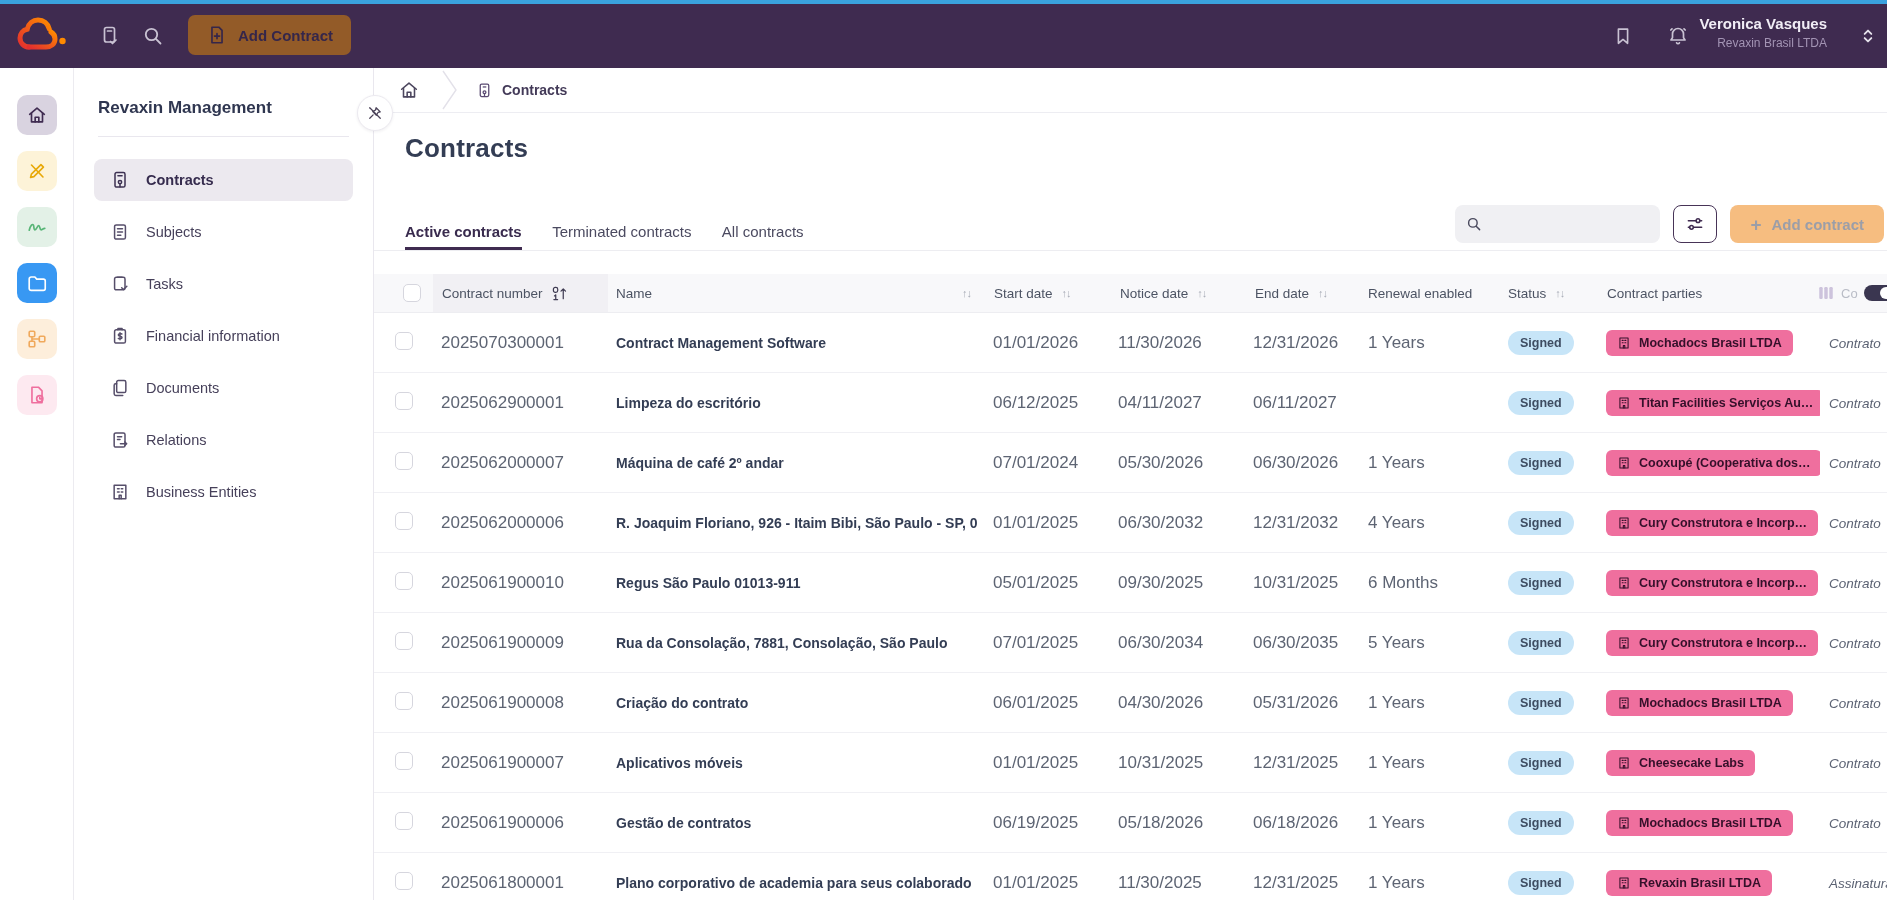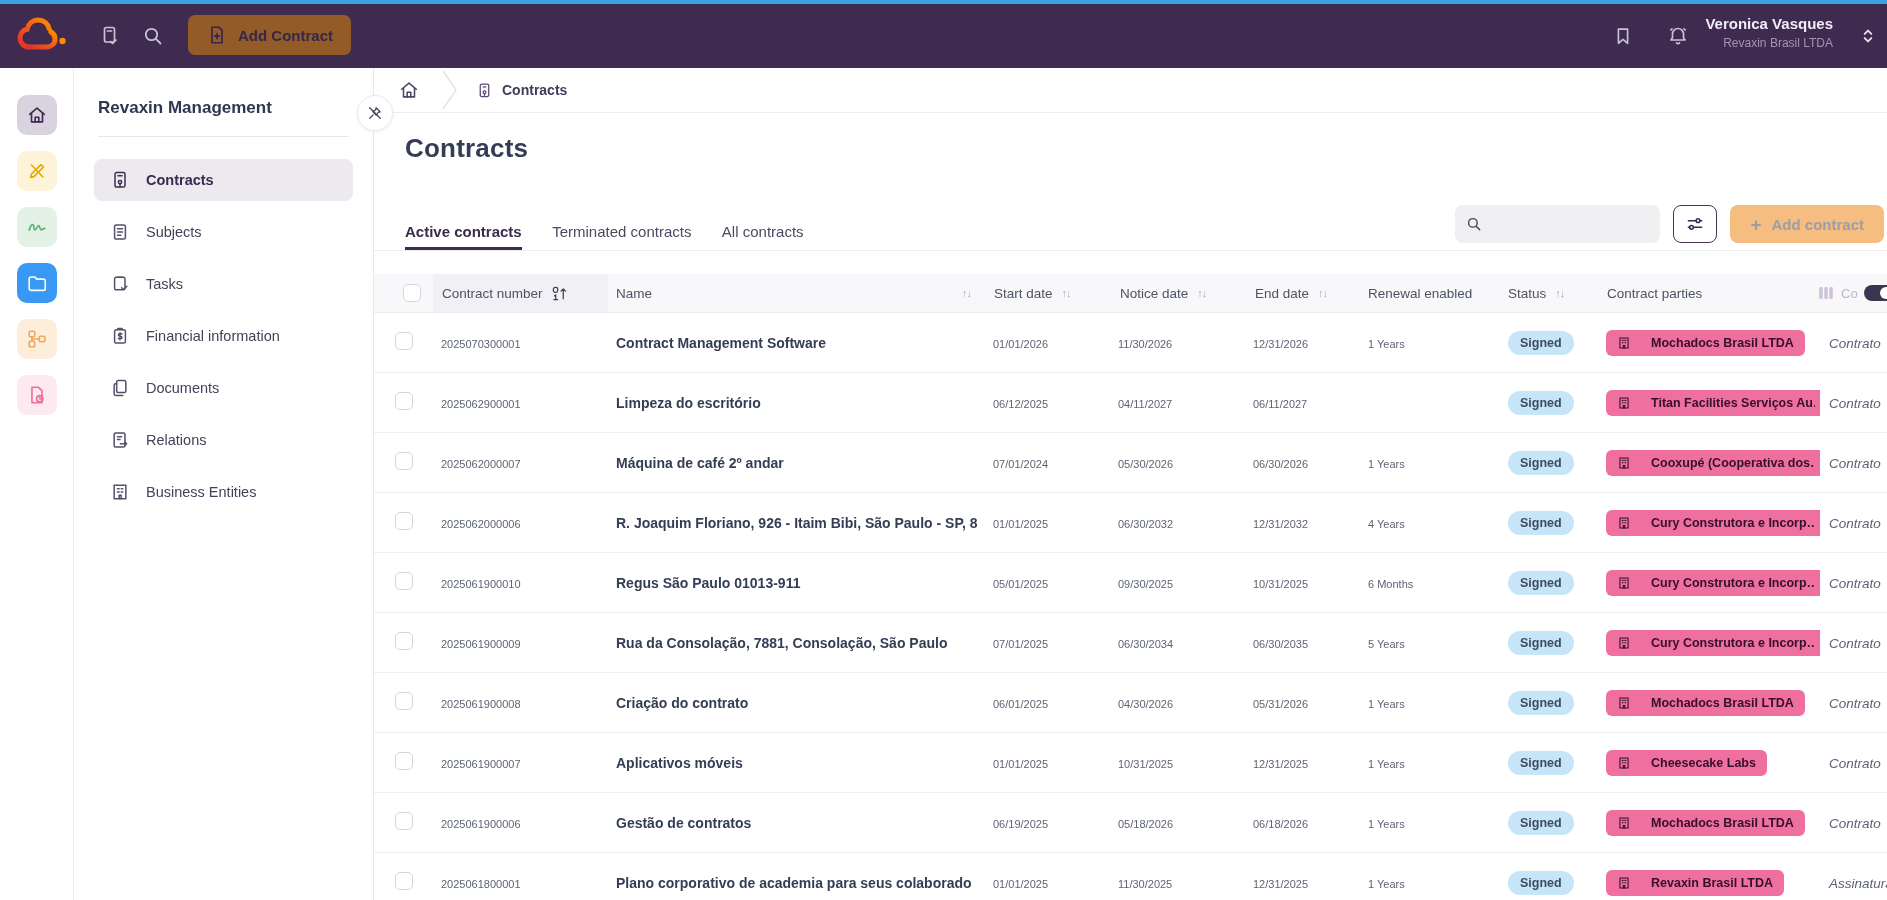--- a/index.html
+++ b/index.html
@@ -7,21 +7,21 @@
        font-family:"Liberation Sans","DejaVu Sans",sans-serif;-webkit-font-smoothing:antialiased;}
   svg{display:block;}
   
   .bluestrip{position:absolute;top:0;left:0;right:0;height:4px;background:#3aa2de;}
   .topbar{position:absolute;top:4px;left:0;right:0;height:64px;background:#3f2b50;}
   .topbar .abs{position:absolute;}
   .tb-icon{color:#c9c2d3;}
   .tb-addbtn{position:absolute;left:188px;top:11px;height:40px;padding:0 18px;background:#935b28;
     border:none;border-radius:7px;display:flex;align-items:center;gap:10px;color:#35264a;
     font-weight:700;font-size:15px;cursor:pointer;font-family:inherit;}
-  .userblock{position:absolute;right:54px;top:11px;text-align:right;line-height:1.25;}
+  .userblock{position:absolute;right:60px;top:11px;text-align:right;line-height:1.25;}
   .userblock .uname{color:#f1edf6;font-size:15px;font-weight:600;}
   .userblock .uorg{color:#a394b4;font-size:12px;margin-top:2px;}
   
   .rail{position:absolute;top:68px;left:0;width:74px;bottom:0;background:#fff;
         border-right:1px solid #ecebf0;display:flex;flex-direction:column;align-items:center;
         padding-top:27px;gap:16px;box-sizing:border-box;}
   .tile{width:40px;height:40px;border-radius:10px;display:flex;align-items:center;justify-content:center;cursor:pointer;}
   
   .sidebar{position:absolute;top:68px;left:74px;width:300px;bottom:0;background:#fff;
            border-right:1px solid #e9e7ee;box-sizing:border-box;}
@@ -58,25 +58,25 @@
   .table{margin-top:23px;}
   .trow{display:grid;grid-template-columns:59px 175px 377px 125px 135px 115px 140px 98px 222px minmax(0,1fr);
         align-items:center;height:59px;border-bottom:1px solid #f0f0f4;}
   .thead{height:38px;background:#f8f8fa;border-bottom:1px solid #ededf1;position:relative;}
   .th{font-size:13.5px;color:#4c5363;display:flex;align-items:center;gap:9px;padding-left:8px;height:100%;box-sizing:border-box;}
   .th.sorted{background:#f1f0f4;}
   .th.spread{justify-content:space-between;padding-right:14px;}
   .sort{font-size:11px;color:#a7abb6;letter-spacing:-1px;cursor:pointer;white-space:nowrap;}
   .cell{padding-left:8px;overflow:hidden;white-space:nowrap;}
   .cb{width:18px;height:18px;border:1.5px solid #d6d6de;border-radius:5px;background:#fff;margin-left:21px;cursor:pointer;box-sizing:border-box;}
-  .num,.dt,.rnw{font-size:11px;color:#5d6473;}
+  .num,.dt,.rnw{font-size:17px;color:#5d6473;}
   .nm{font-size:14px;color:#333d54;font-weight:600;}
   .pill{display:inline-block;padding:5px 12px;border-radius:20px;background:#c7e5f8;color:#3e4c61;
         font-size:12.5px;font-weight:600;}
-  .pbadge{display:inline-flex;align-items:center;gap:20px;background:#ef6f9e;border-radius:6px;
+  .pbadge{display:inline-flex;align-items:center;gap:8px;background:#ef6f9e;border-radius:6px;
           padding:6px 11px;color:#35102a;font-size:12.5px;font-weight:700;max-width:198px;cursor:pointer;}
   .pbadge .pl{overflow:hidden;white-space:nowrap;}
   .phase{font-size:13.5px;color:#5b6273;font-style:italic;}
   .hdr-overlay{position:absolute;left:1443px;top:0;height:38px;display:flex;align-items:center;gap:6px;}
   .hdr-overlay .ptxt{font-size:13px;color:#b9bcc6;}
   .toggle{width:30px;height:16px;border-radius:9px;background:#3a3650;position:relative;cursor:pointer;flex:none;}
   .toggle::after{content:"";position:absolute;right:2px;top:2px;width:12px;height:12px;border-radius:50%;background:#fff;}
 </style>
 </head>
 <body>
@@ -453,21 +453,21 @@
                   <path d="M8.8 7.5h1.8M13.4 7.5h1.8M8.8 11.5h1.8M13.4 11.5h1.8M10.8 20.5v-4h2.6v4"></path>
                 </svg>
               </span>
               <span class="pl">Cooxupé (Cooperativa dos…</span>
             </span></div>
           <div class="cell" style="padding-left: 9px;"><span class="phase">Contrato</span></div>
         </div>
         <div class="trow">
           <div class="cell" style="padding-left: 0px;"><span class="cb" style="display: inline-block;"></span></div>
           <div class="cell"><span class="num">2025062000006</span></div>
-          <div class="cell"><span class="nm">R. Joaquim Floriano, 926 - Itaim Bibi, São Paulo - SP, 8</span></div>
+          <div class="cell"><span class="nm">R. Joaquim Floriano, 926 - Itaim Bibi, São Paulo - SP, 0</span></div>
           <div class="cell"><span class="dt">01/01/2025</span></div>
           <div class="cell"><span class="dt">06/30/2032</span></div>
           <div class="cell"><span class="dt">12/31/2032</span></div>
           <div class="cell"><span class="rnw">4 Years</span></div>
           <div class="cell"><span class="pill">Signed</span></div>
           <div class="cell"><span class="pbadge">
               <span>
                 <svg width="14" height="14" viewBox="0 0 24 24" fill="none" stroke="currentColor" stroke-width="1.8" stroke-linecap="round" stroke-linejoin="round">
                   <rect x="5" y="3.5" width="14" height="17"></rect>
                   <path d="M8.8 7.5h1.8M13.4 7.5h1.8M8.8 11.5h1.8M13.4 11.5h1.8M10.8 20.5v-4h2.6v4"></path>

